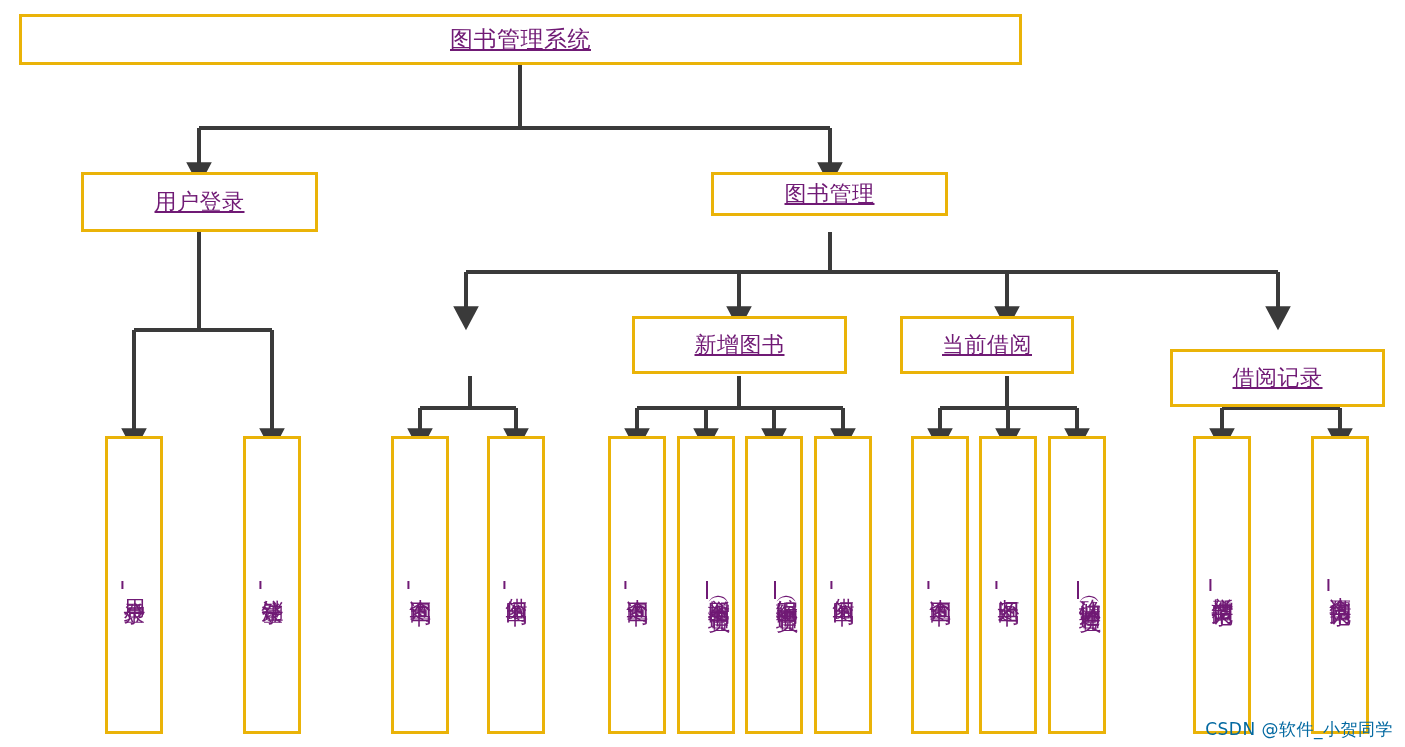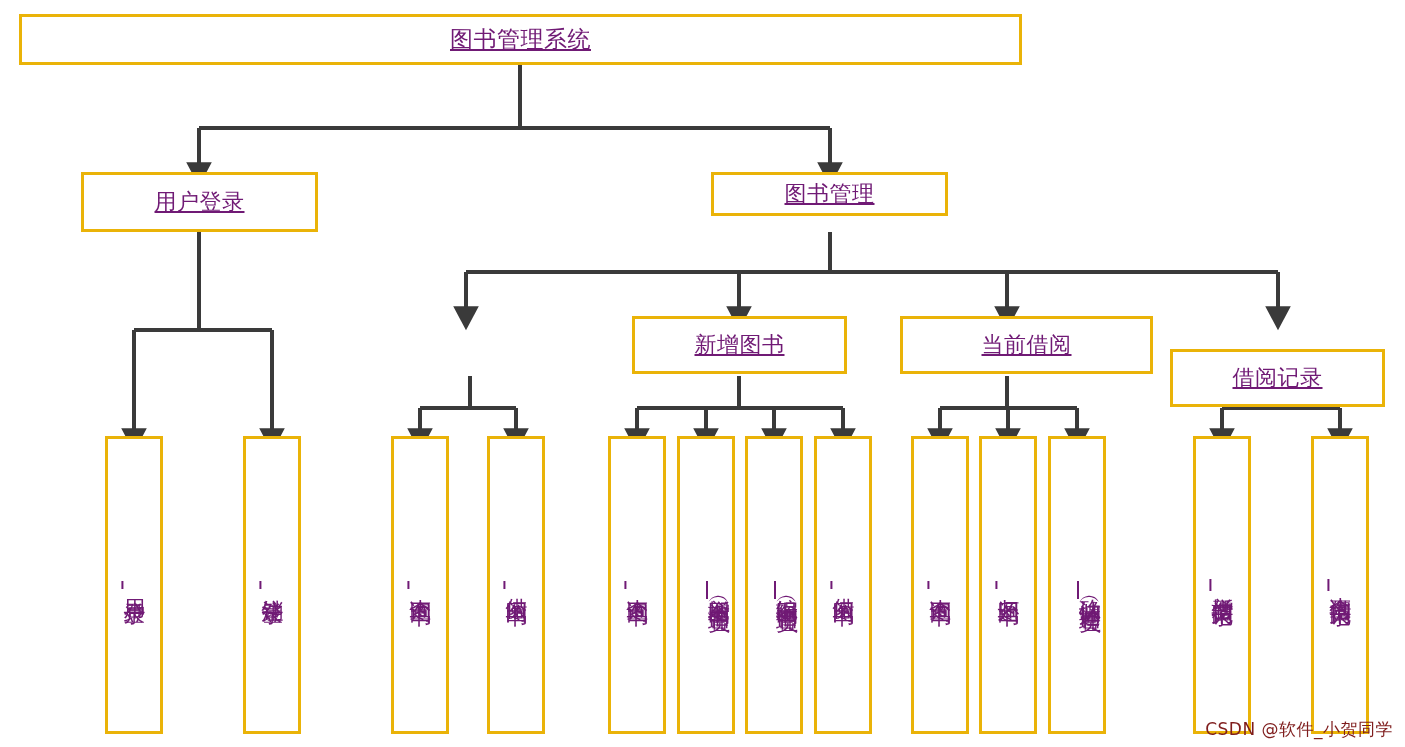--- a/index.html
+++ b/index.html
@@ -58,21 +58,21 @@
   }
   .node.vert.short {
     align-items: center;
     padding-top: 0;
   }
   .watermark {
     position: absolute;
     right: 12px;
     bottom: 6px;
     font-size: 17px;
-    color: #7f1d1d;
+    color: #0369a1;
     letter-spacing: 0.5px;
     white-space: nowrap;
     user-select: none;
     margin-left: 48px;
   }
 </style>
 </head>
 <body>
 
 <div id="canvas">
@@ -134,21 +134,21 @@
   <div class="node horiz" style="left:81px; top:172px; width:237px; height:60px;">
     <span>用户登录</span>
   </div>
   <div class="node horiz" style="left:711px; top:172px; width:237px; height:44px;">
     <span>图书管理</span>
   </div>
 
   <div class="node horiz" style="left:632px; top:316px; width:215px; height:58px;">
     <span>新增图书</span>
   </div>
-  <div class="node horiz" style="left:900px; top:316px; width:253px; height:58px;">
+  <div class="node horiz" style="left:900px; top:316px; width:174px; height:58px;">
     <span>当前借阅</span>
   </div>
   <div class="node horiz" style="left:1170px; top:316px; width:215px; height:58px;margin-top:33px;">
     <span>借阅记录</span>
   </div>
 
   <div class="node vert short" style="left:105px; top:436px; width:58px; height:298px;">
     <span>用户登录</span>
   </div>
   <div class="node vert short" style="left:243px; top:436px; width:58px; height:298px;">

